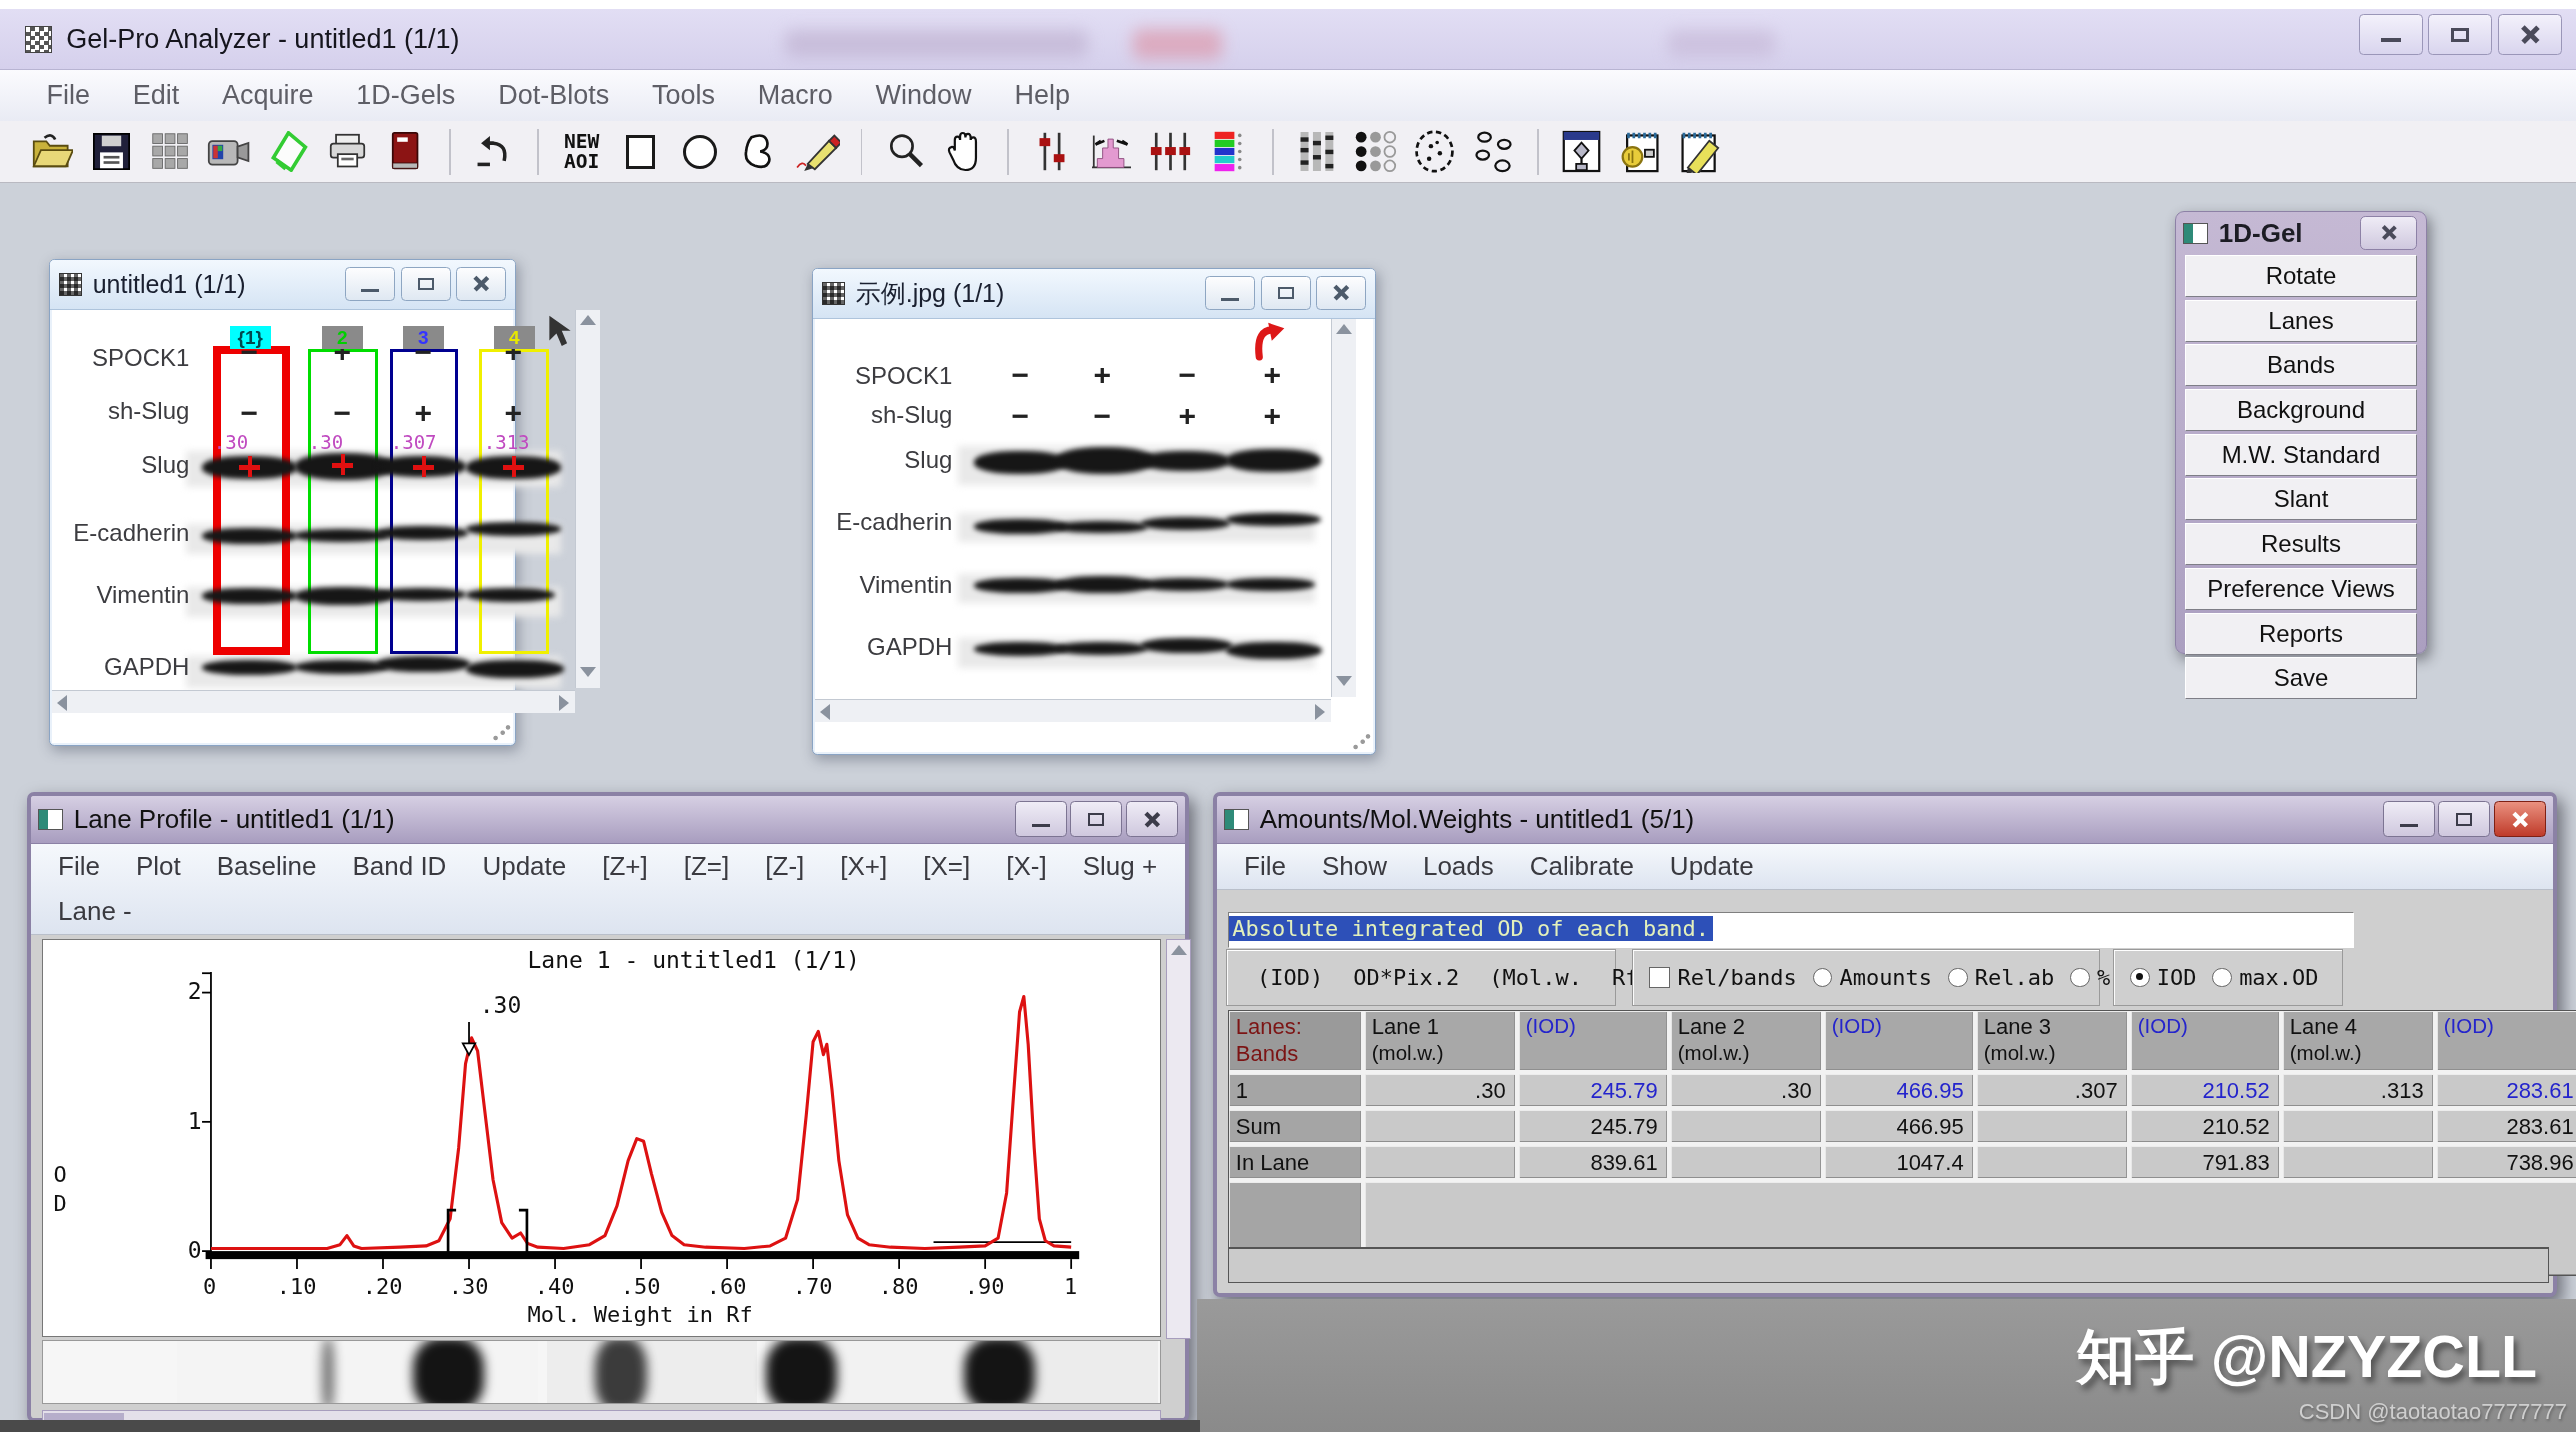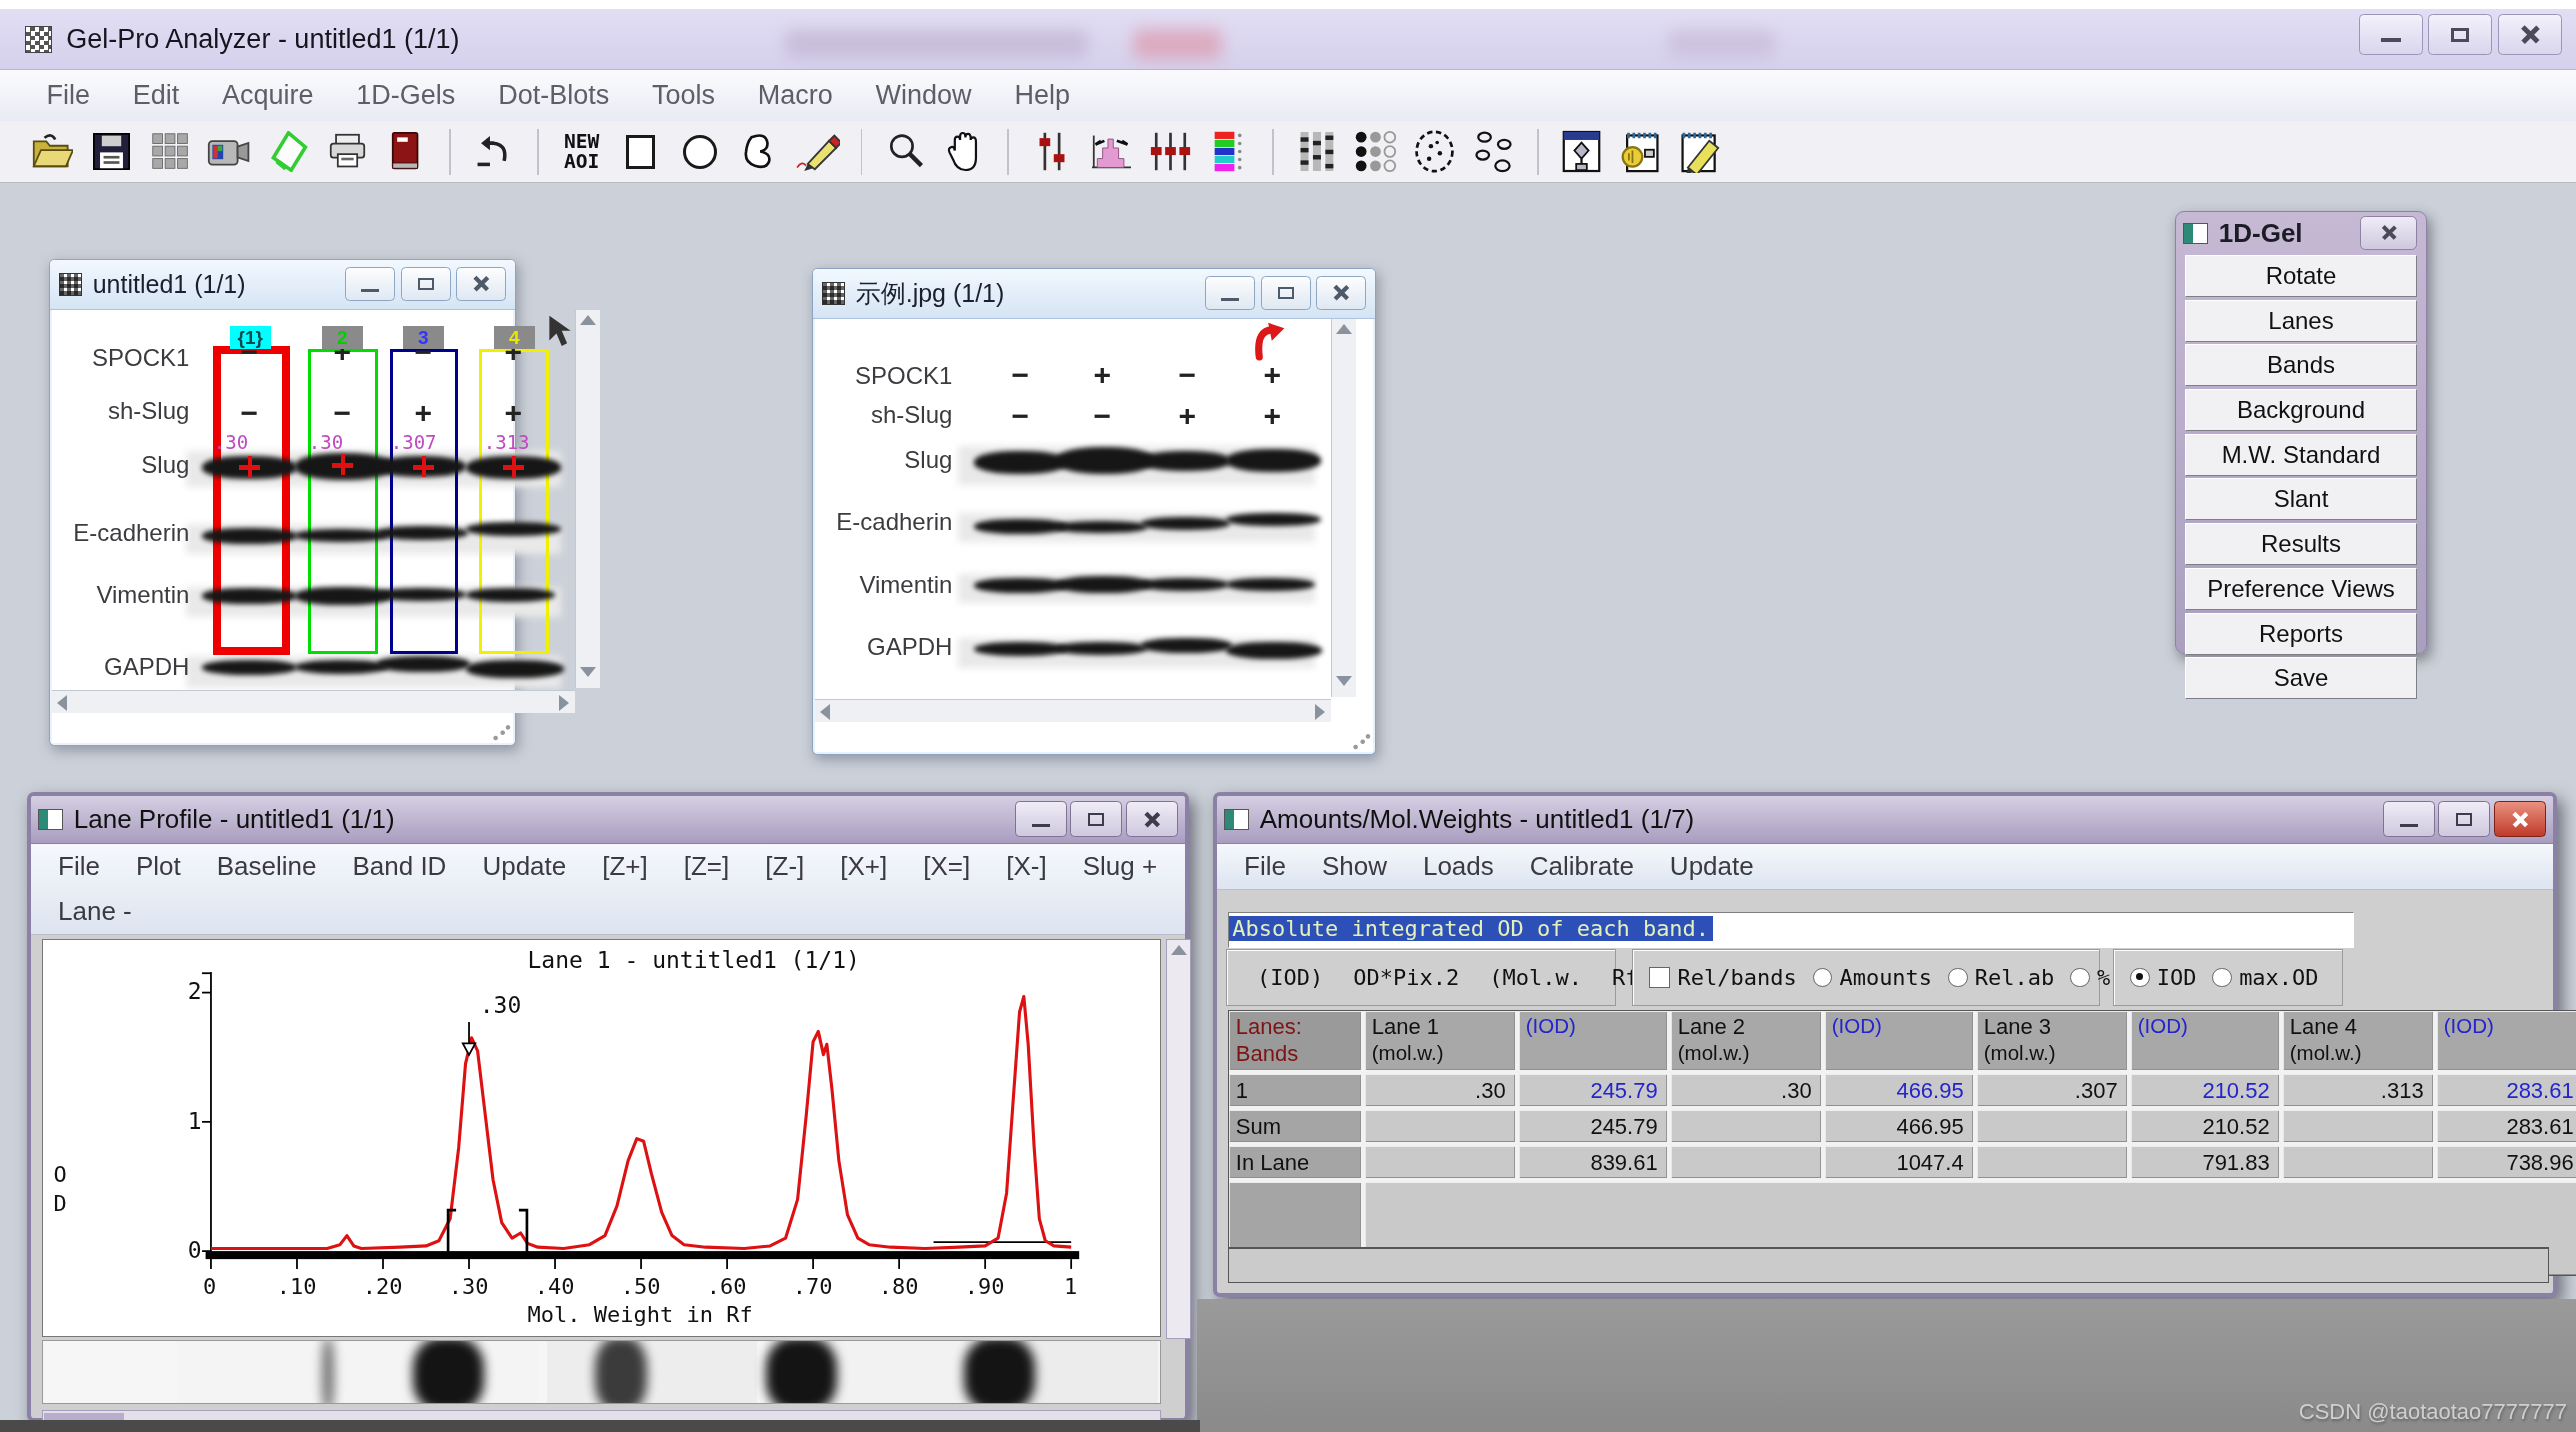--- a/index.html
+++ b/index.html
@@ -691,21 +691,21 @@
         <div class="strip-blob" style="left: 921px; width: 71px; opacity: 1;"></div>
       </div>
     <div id="lp-hscroll">
         <div id="lp-hthumb"></div>
       </div>
   </div>
 
   <div class="abs pwin" style="left:1213px;top:792px;width:1344px;height:505px;">
     <div class="p-titlebar">
       <div class="p-icon"></div>
-      <span class="title">Amounts/Mol.Weights - untitled1 (1/7)</span>
+      <span class="title">Amounts/Mol.Weights - untitled1 (5/1)</span>
       <div class="p-buttons">
         <div class="pbtn">
             <span class="g-min"></span>
           </div>
         <div class="pbtn">
             <span class="g-max"></span>
           </div>
         <div class="pbtn red">
             <span class="g-close"></span>
           </div>
@@ -824,15 +824,16 @@
         <div class="cell data"></div>
         <div class="cell data">738.96</div>
         <div class="cell rowlab"></div>
         <div class="cell" style="grid-column: 2 / 10;"></div>
       </div>
     <div id="am-bottomstrip"></div>
   </div>
 
   <div id="gray-band"></div>
   <div id="dark-strip"></div>
+  <div id="wm-zhihu">知乎 @NZYZCLL</div>
   <div id="wm-csdn">CSDN @taotaotao7777777</div>
 </div>
 
 
 </body></html>

